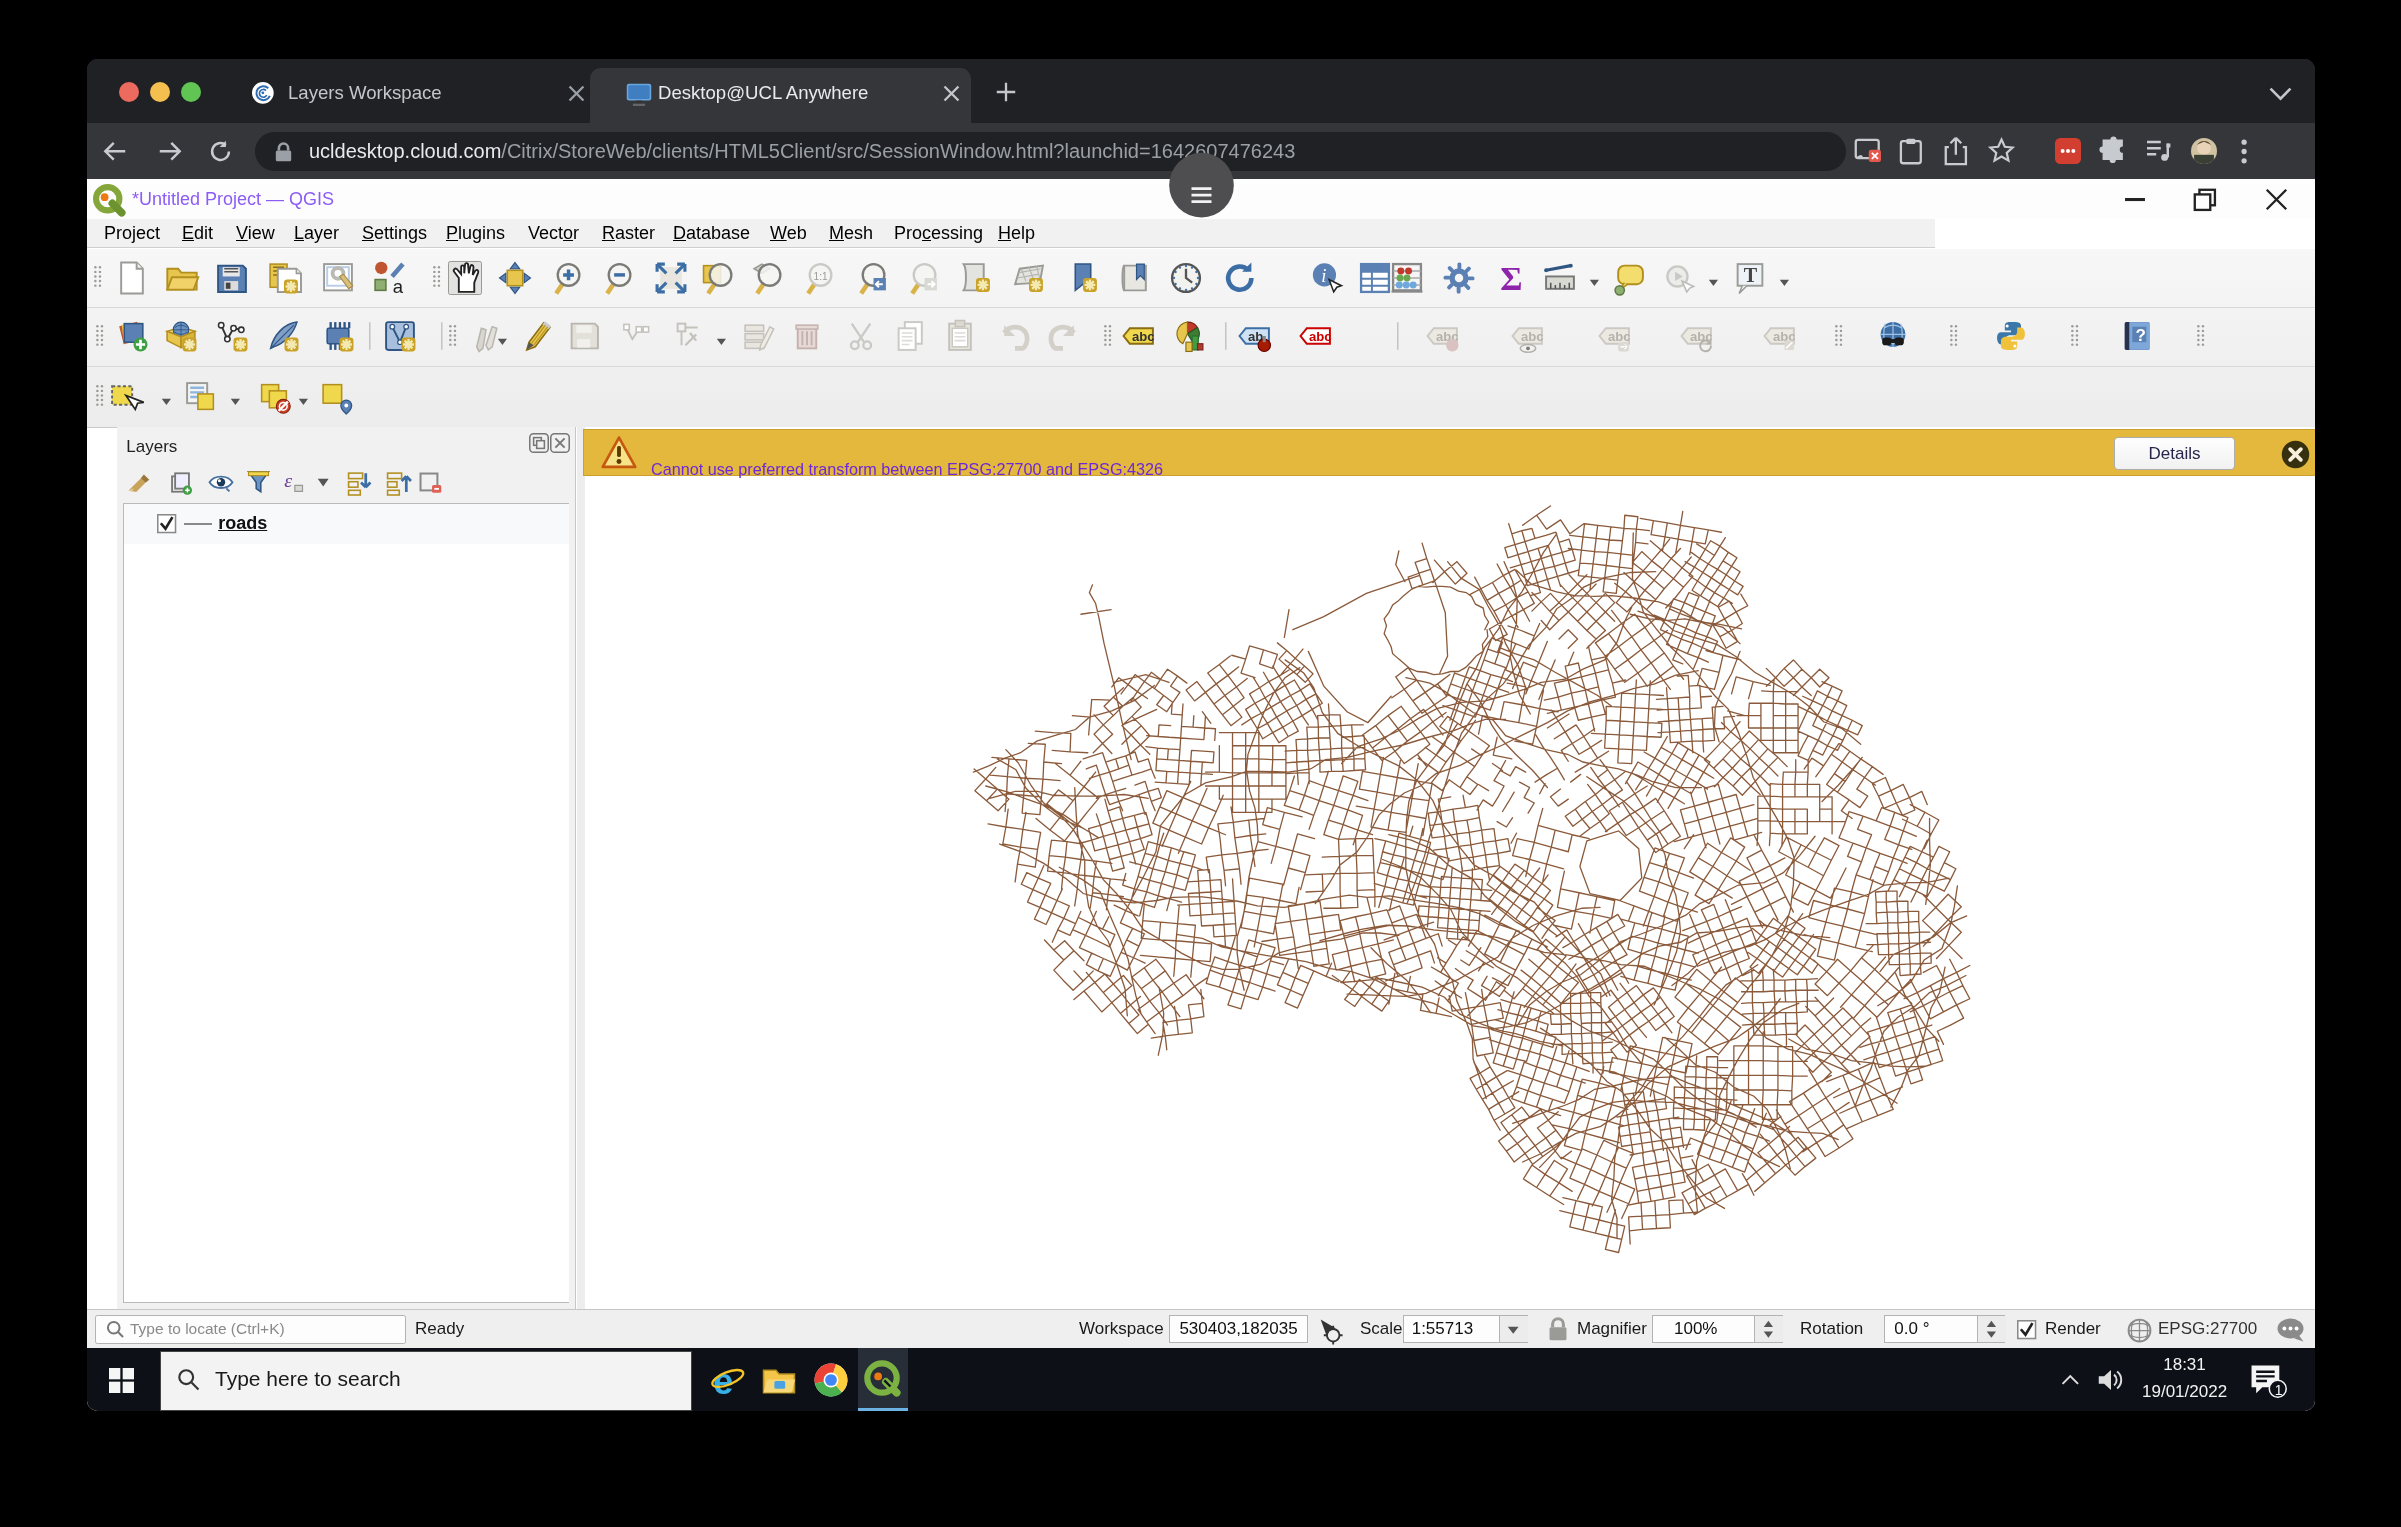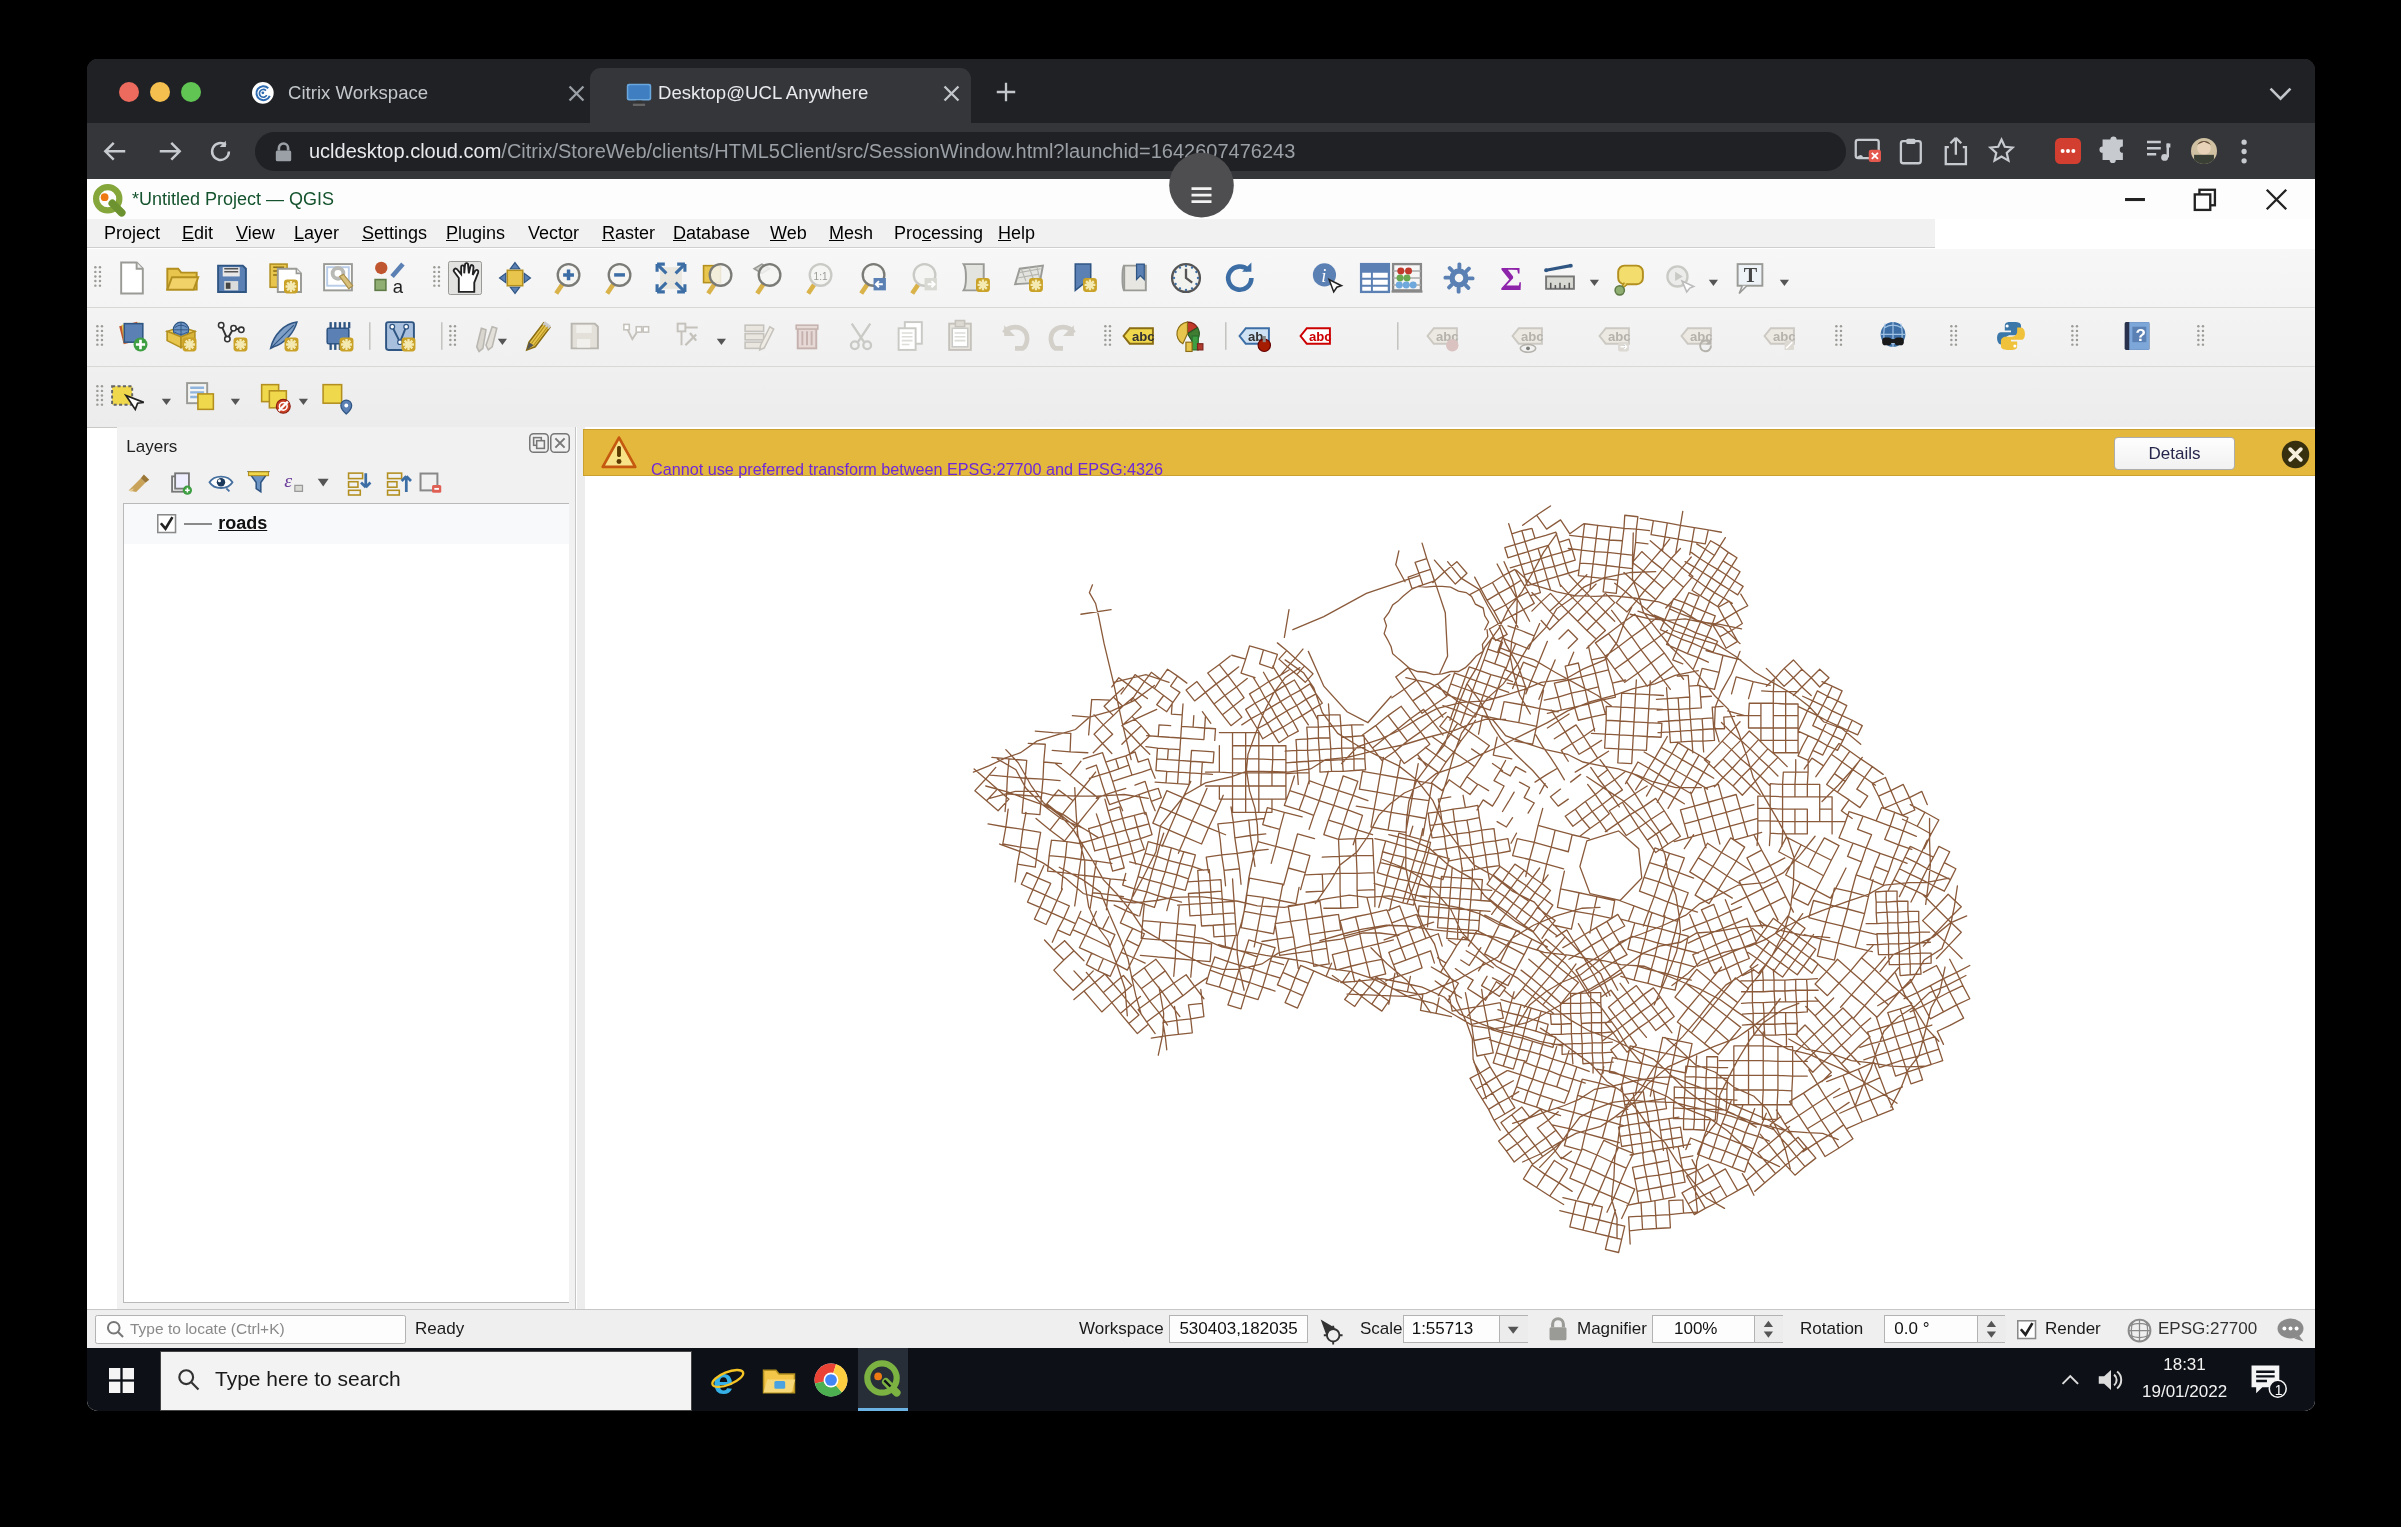--- a/index.html
+++ b/index.html
@@ -43,21 +43,21 @@
  <div id="tabstrip">
   <div class="light" style="left:32px;background:#ed6a5e"></div>
   <div class="light" style="left:63px;background:#f4bf4f"></div>
   <div class="light" style="left:94px;background:#61c554"></div>
   <svg class="abs" style="left:165px;top:23px" width="21.7" height="21.7" viewBox="0 0 28 28">
     <circle cx="14" cy="14" r="14" fill="#fff"></circle>
     <path d="M21 8a9 9 0 1 0 2 10" fill="none" stroke="#2e6bb0" stroke-width="2.6"></path>
     <path d="M18 11a5 5 0 1 0 1 6" fill="none" stroke="#2e6bb0" stroke-width="2.2"></path>
     <circle cx="14" cy="14" r="1.8" fill="#2e6bb0"></circle>
   </svg>
-  <div class="tabtxt" style="left:201px;color:#c3c7cb">Citrix Workspace</div>
+  <div class="tabtxt" style="left:201px;color:#c3c7cb">Layers Workspace</div>
   <svg class="abs" style="left:481px;top:26px" width="17" height="17" viewBox="0 0 22 22">
         <path d="M2 2 20 20M20 2 2 20" stroke="#9aa0a6" stroke-width="3"></path>
       </svg>
   <div id="tab2">
    <svg class="abs" style="left:36px;top:14px" width="26" height="25" viewBox="0 0 34 32">
      <rect x="1" y="2" width="32" height="22" rx="3" fill="#6aa7dd"></rect>
      <rect x="3" y="4" width="28" height="18" rx="2" fill="#3f7fc1"></rect>
      <rect x="13" y="24" width="8" height="4" fill="#333"></rect>
      <rect x="9" y="28" width="16" height="3" fill="#666"></rect>
    </svg>
@@ -142,21 +142,21 @@
         <circle cx="4" cy="28" r="3.4" fill="#c7cbd0"></circle>
   </svg>
  </div>
  <div id="sess">
   <div id="qtitle">
    <svg class="abs" style="left:6.2px;top:4.6px" width="31" height="31" viewBox="0 0 40 40">
      <circle cx="19" cy="19" r="15" fill="none" stroke="#84a63a" stroke-width="8"></circle>
      <circle cx="15" cy="17" r="5" fill="#ee7913"></circle>
      <path d="M25 25 37 37" stroke="#6d9331" stroke-width="10" stroke-linecap="round"></path>
    </svg>
-   <div class="lab" style="left:45px;top:10px;font-size:18px;color:#14532d">*Untitled Project — QGIS</div>
+   <div class="lab" style="left:45px;top:10px;font-size:18px;color:#8b5cf6">*Untitled Project — QGIS</div>
    <svg class="abs" style="left:2038px;top:18.6px" width="20" height="4.6" viewBox="0 0 26 6">
           <rect width="26" height="4" fill="#222"></rect>
         </svg>
    <svg class="abs" style="left:2107px;top:10px" width="21.7" height="21.7" viewBox="0 0 28 28">
      <rect x="7" y="1" width="20" height="20" fill="none" stroke="#222" stroke-width="3"></rect>
      <rect x="1" y="7" width="20" height="20" fill="#fdfdfd" stroke="#222" stroke-width="3"></rect>
    </svg>
    <svg class="abs" style="left:2179px;top:10px" width="21" height="21" viewBox="0 0 27 27">
           <path d="M1 1 26 26M26 1 1 26" stroke="#222" stroke-width="3"></path>
         </svg>

